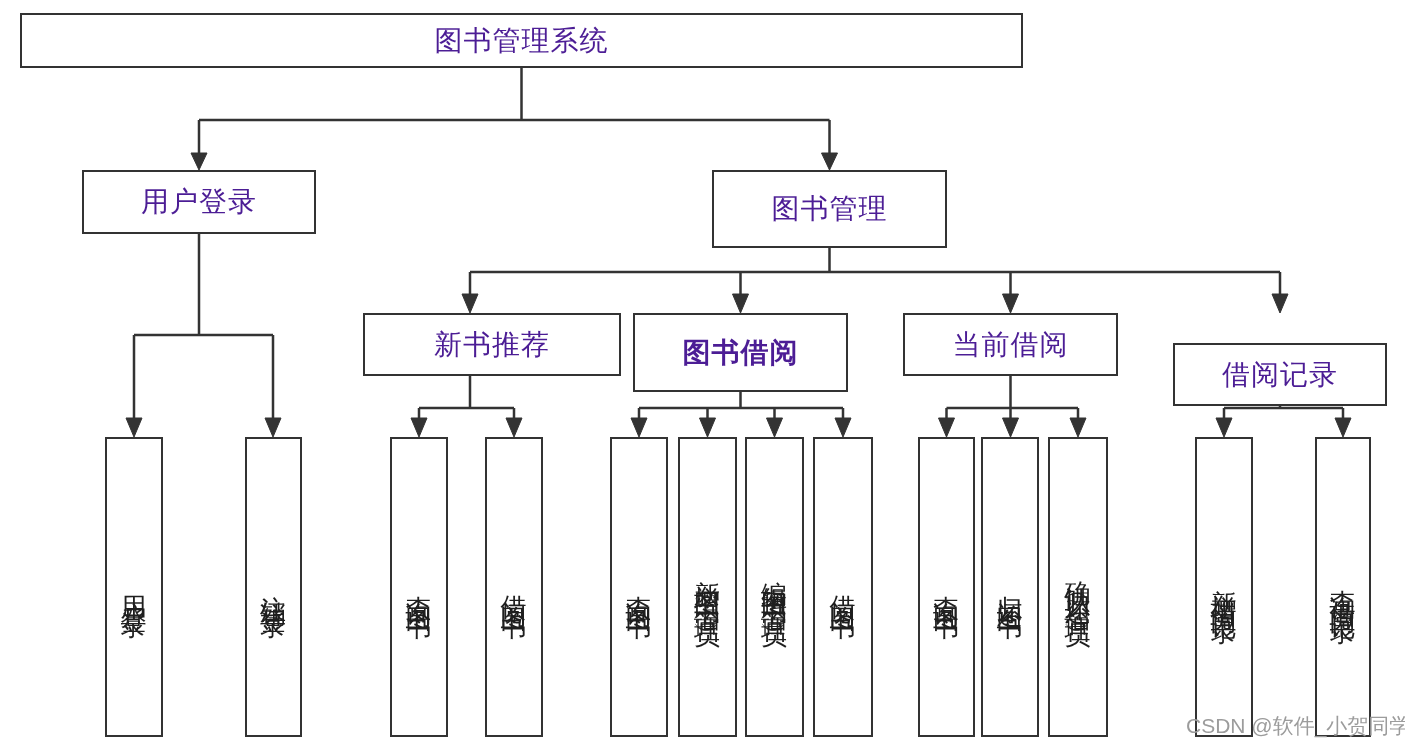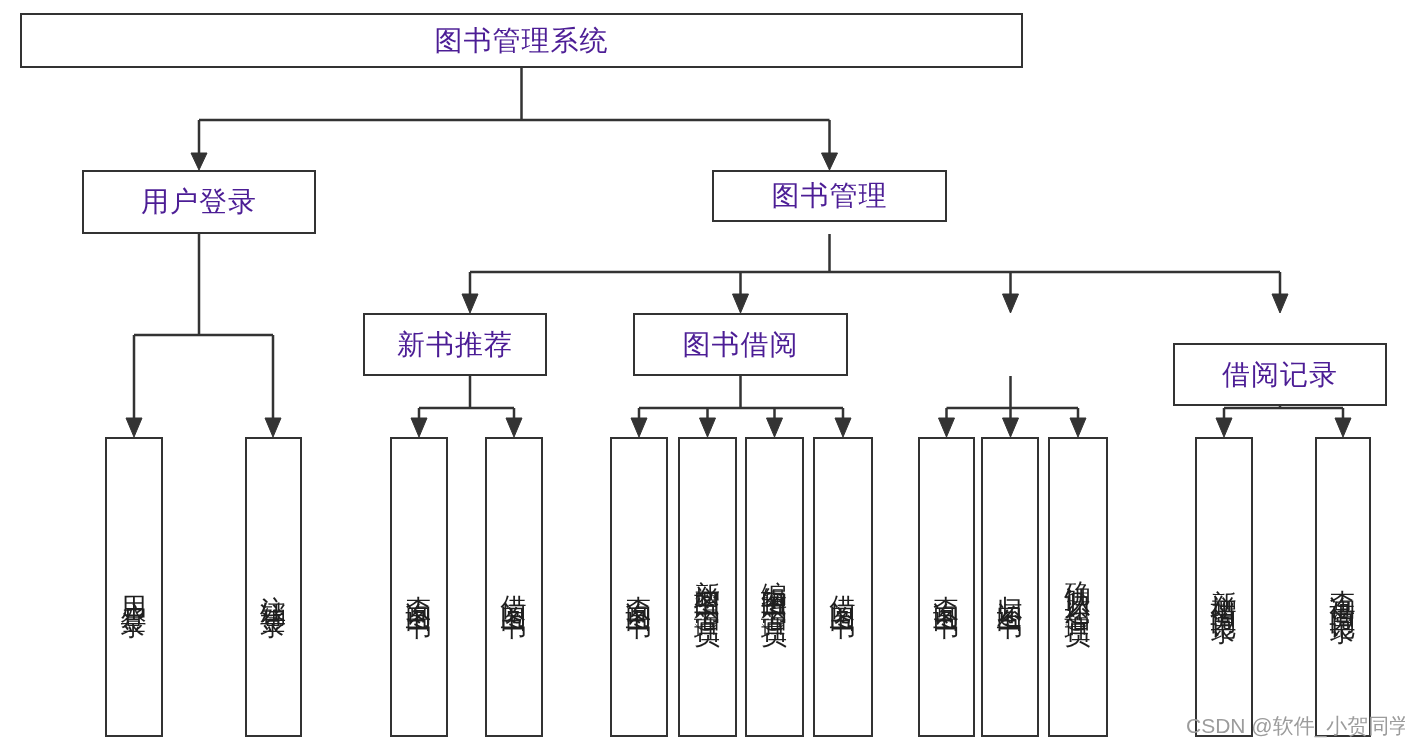--- a/index.html
+++ b/index.html
@@ -110,29 +110,32 @@
     </g>
   </svg>
 
   <div class="hbox" style="left:20px; top:13px; width:1003px; height:55px;">
     <span class="label">图书管理系统</span>
   </div>
 
   <div class="hbox" style="left:82px; top:170px; width:234px; height:64px;">
     <span class="label">用户登录</span>
   </div>
-  <div class="hbox" style="left:712px; top:170px; width:235px; height:52px;">
+  <div class="hbox" style="left:712px; top:170px; width:235px; height:78px;">
     <span class="label">图书管理</span>
   </div>
 
-  <div class="hbox" style="left:363px; top:313px; width:184px; height:63px;">
+  <div class="hbox" style="left:363px; top:313px; width:258px; height:63px;">
     <span class="label">新书推荐</span>
   </div>
-  <div class="hbox" style="left:633px; top:313px; width:215px; height:63px;">
+  <div class="hbox" style="left:633px; top:313px; width:215px; height:79px;font-weight:bold;">
     <span class="label">图书借阅</span>
+  </div>
+  <div class="hbox" style="left:903px; top:313px; width:215px; height:63px;">
+    <span class="label">当前借阅</span>
   </div>
   <div class="hbox" style="left:1173px; top:313px; width:214px; height:63px;margin-top:30px;">
     <span class="label">借阅记录</span>
   </div>
 
   <div class="vbox" style="left:105px; width:58px;">
     <span class="label">用户登录</span>
   </div>
   <div class="vbox" style="left:245px; width:57px;">
     <span class="label">注销登录</span>

